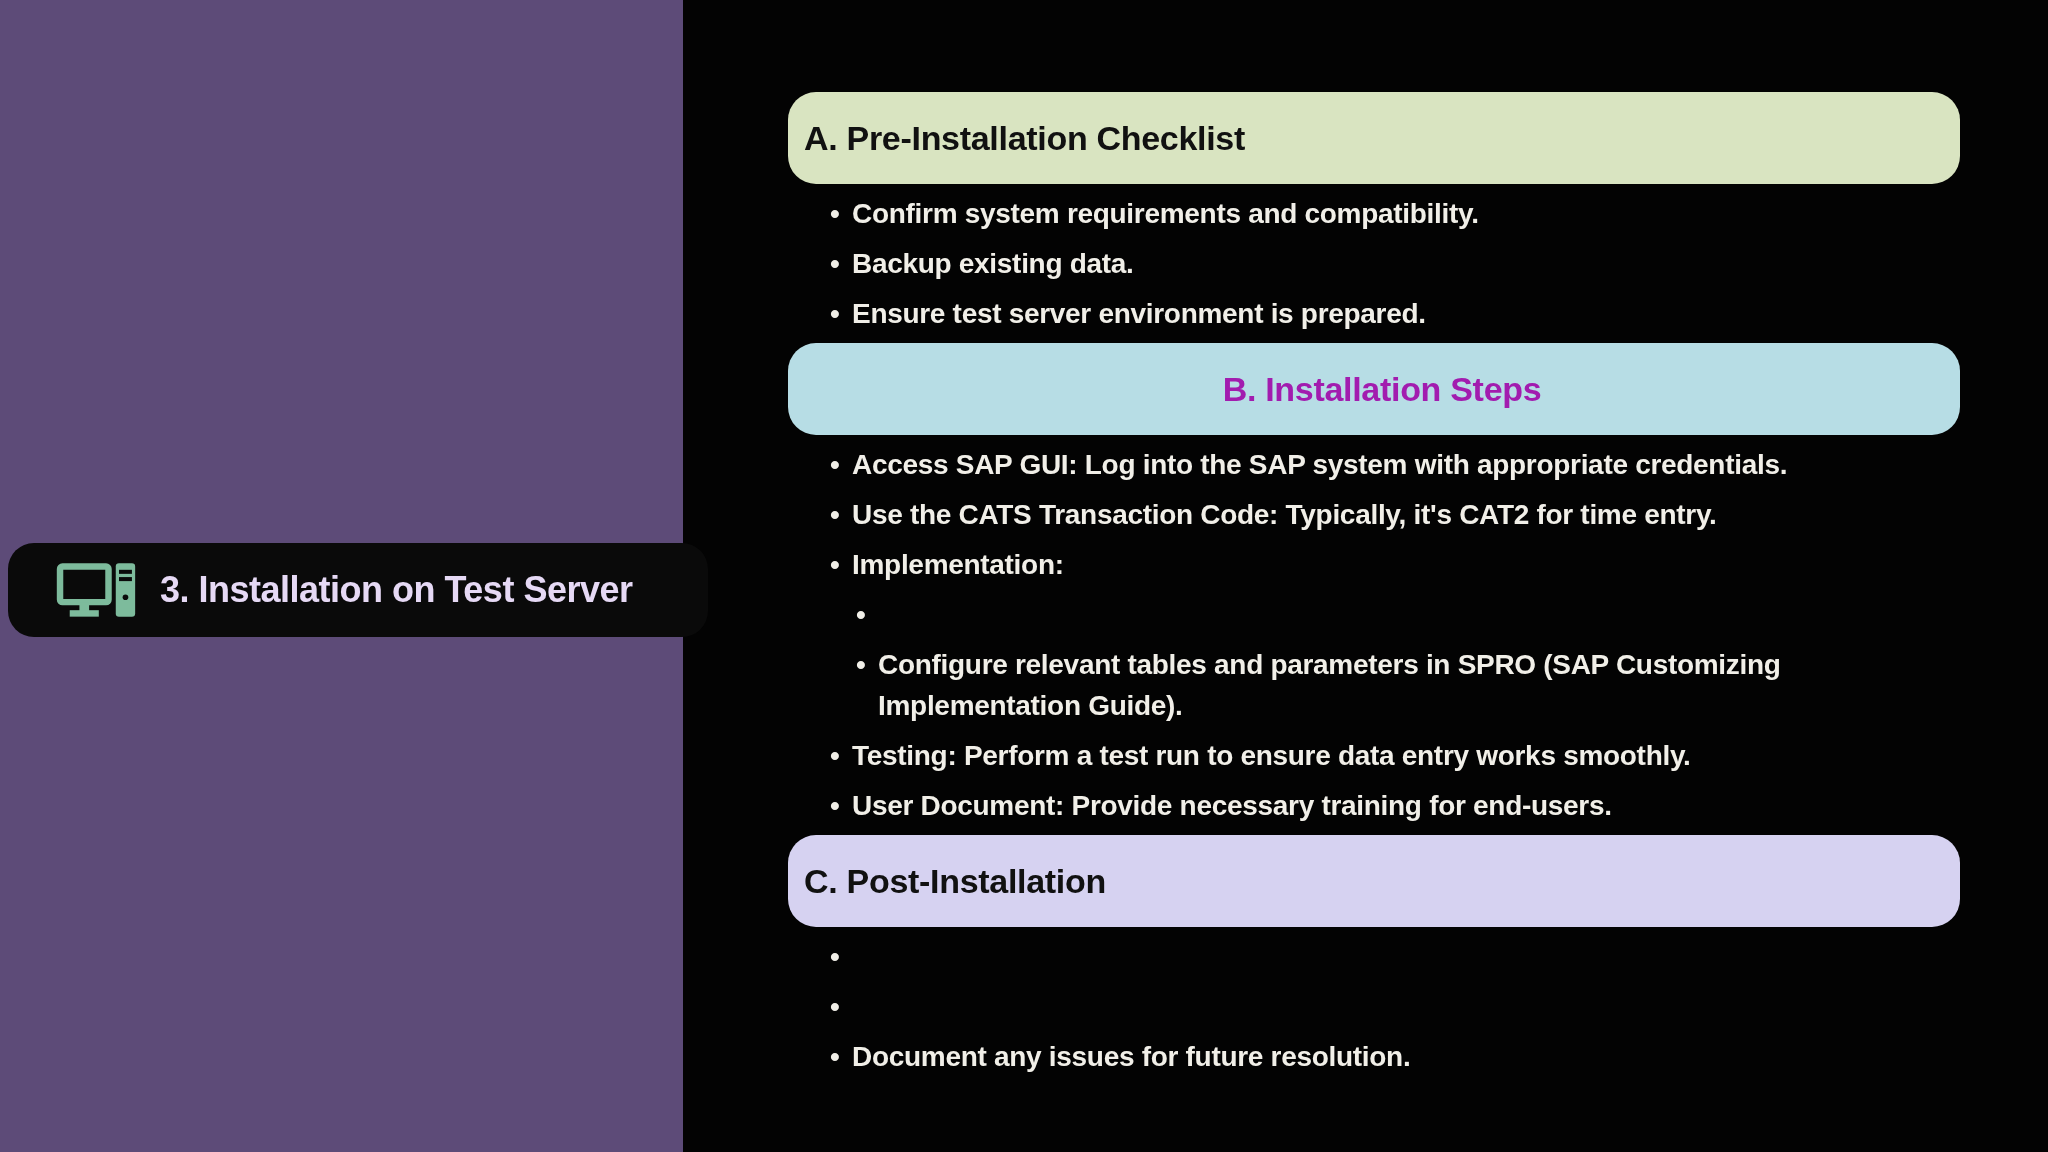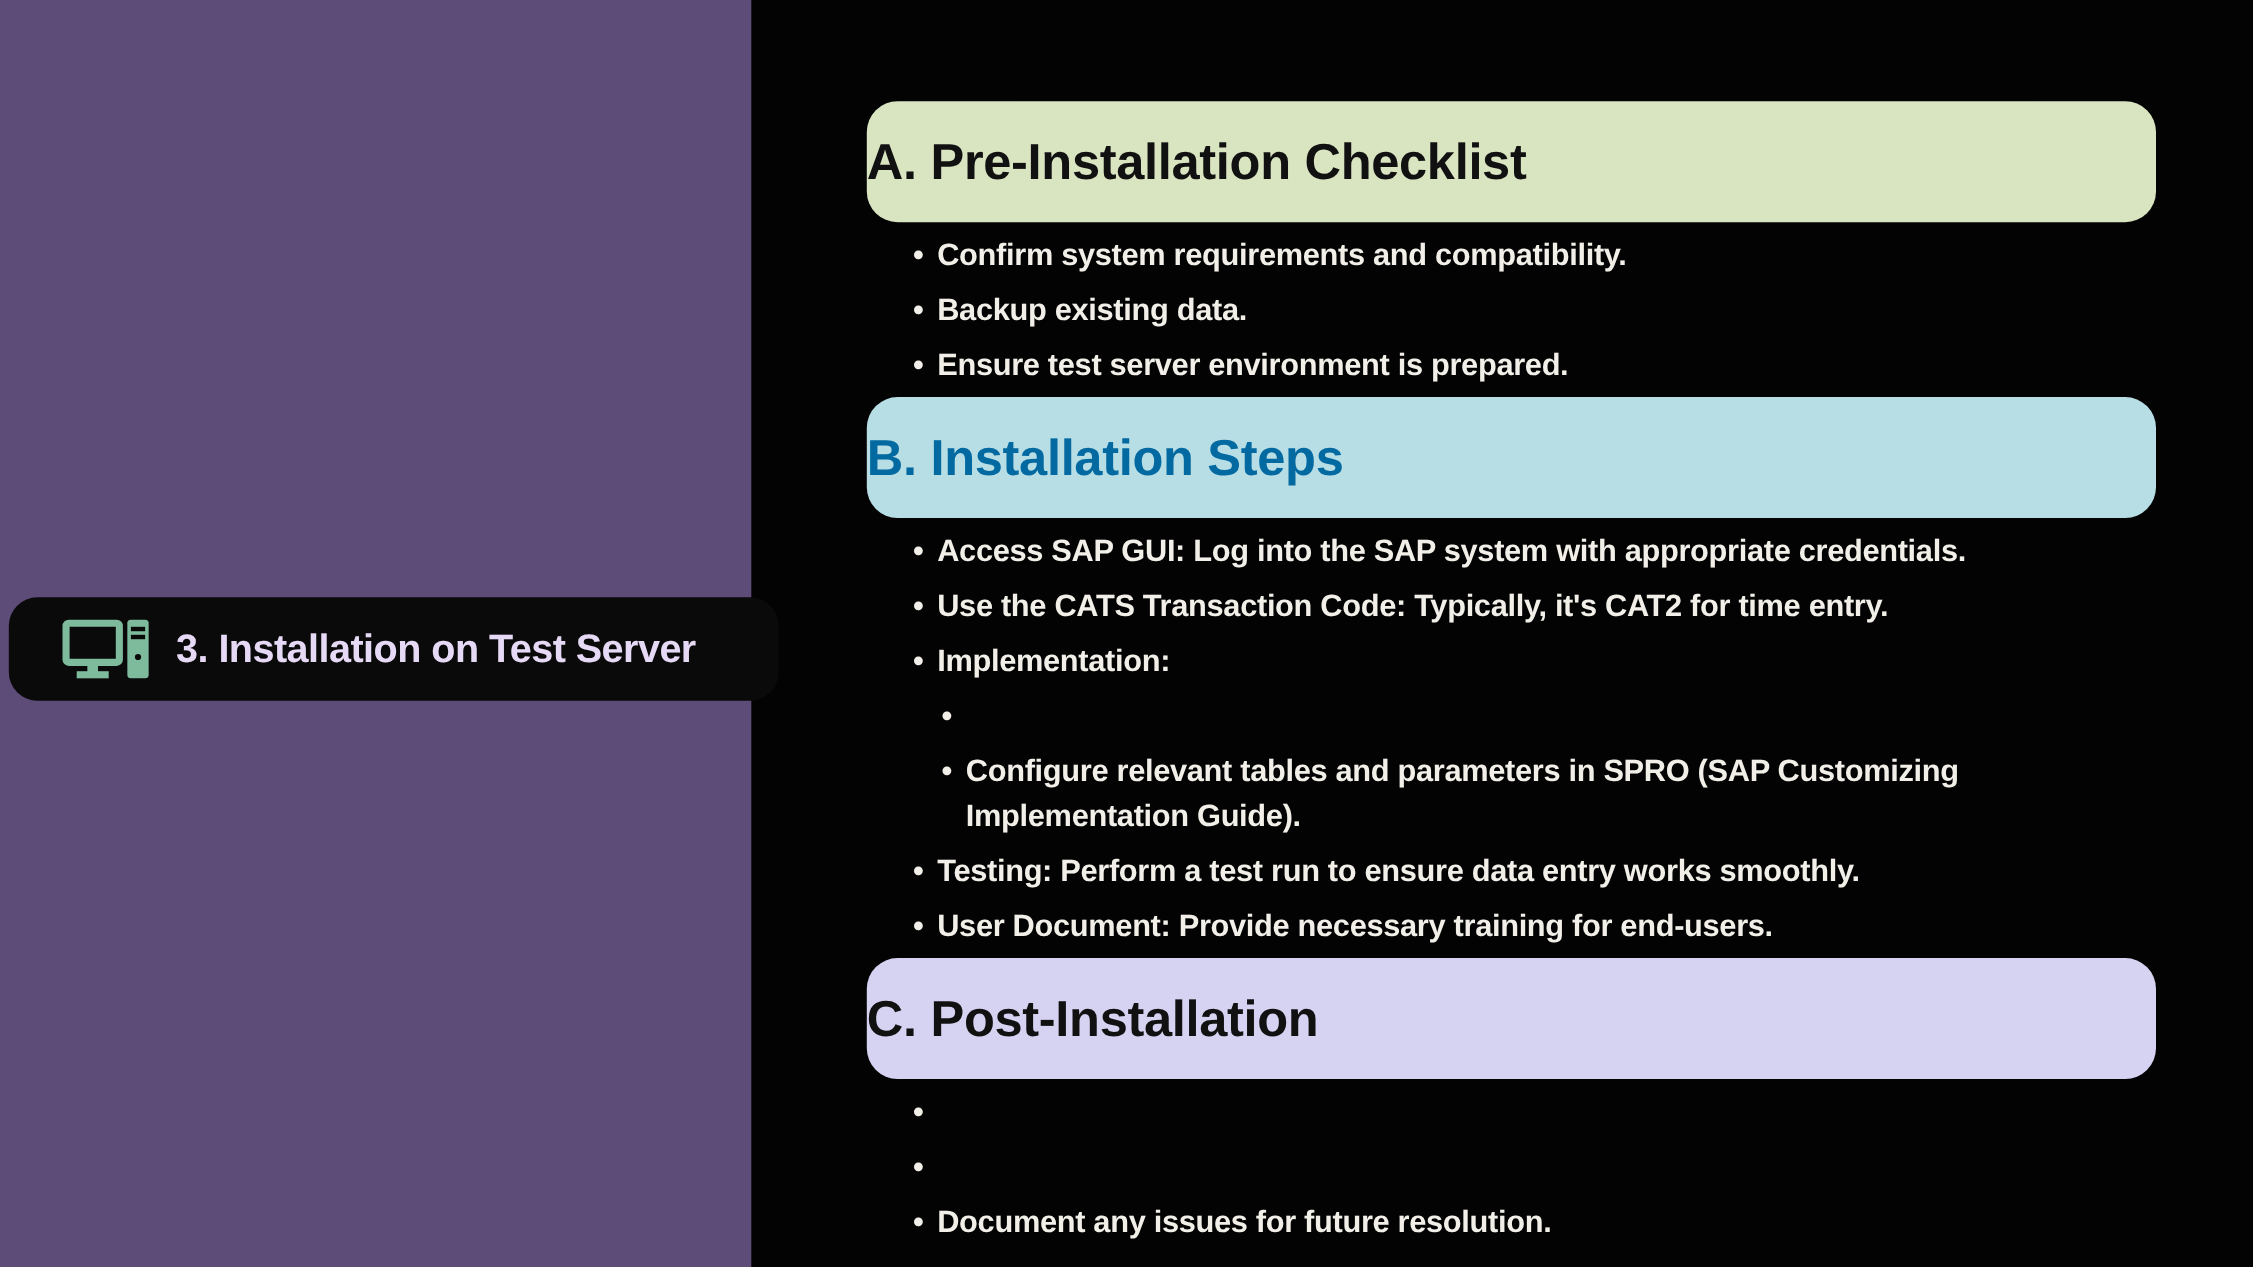--- a/index.html
+++ b/index.html
@@ -30,25 +30,25 @@
     margin: 0;
     font-size: 36px; font-weight: 700;
     letter-spacing: -0.5px;
     white-space: nowrap;
   }
   .content {
     position: absolute; left: 788px; top: 92px;
     width: 1172px;
   }
   .sec-header {
-    height: 110px;
+    height: 92px;
     border-radius: 28px;
     display: flex; align-items: center;
-    box-sizing: border-box;
-    font-size: 46px; font-weight: 700;
+    padding-left: 16px; box-sizing: border-box;
+    font-size: 34px; font-weight: 700;
     letter-spacing: -0.3px;
   }
   ul.sec-list {
     list-style: none;
     margin: 4px 0 5px 0; padding: 0;
   }
   ul.sec-list li {
     display: flex;
     font-size: 28px; font-weight: 700;
     line-height: 41px;
@@ -98,21 +98,21 @@
       <li class="l1">
         <span class="b">•</span>
         <span class="t">Backup existing data.</span>
       </li>
       <li class="l1">
         <span class="b">•</span>
         <span class="t">Ensure test server environment is prepared.</span>
       </li>
     </ul>
 
-    <div class="sec-header" style="background-color: rgb(183, 221, 229); color: #0369a1;">
+    <div class="sec-header" style="background-color: rgb(183, 221, 229); color: #a21caf; justify-content: center;">
       <span>B. Installation Steps</span>
     </div>
     <ul class="sec-list">
       <li class="l1">
         <span class="b">•</span>
         <span class="t">Access SAP GUI: Log into the SAP system with appropriate credentials.</span>
       </li>
       <li class="l1">
         <span class="b">•</span>
         <span class="t">Use the CATS Transaction Code: Typically, it's CAT2 for time entry.</span>

